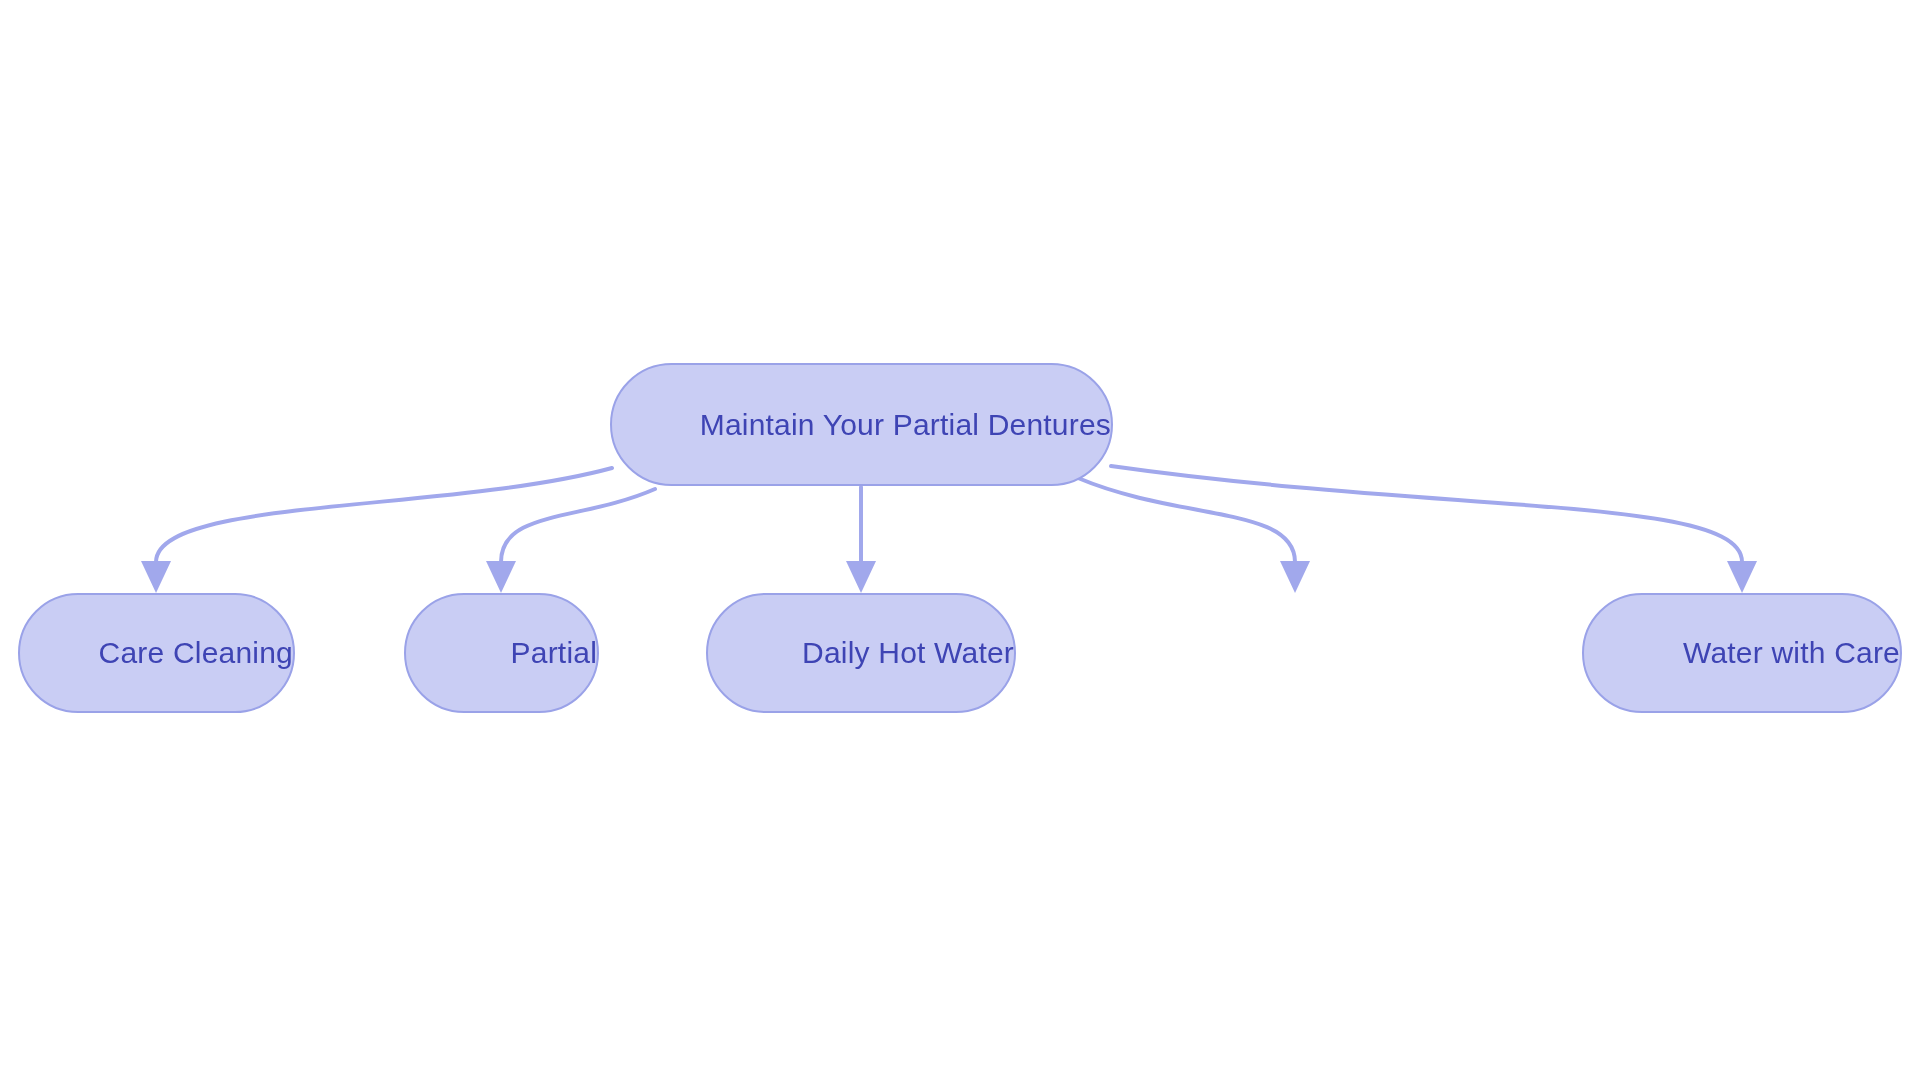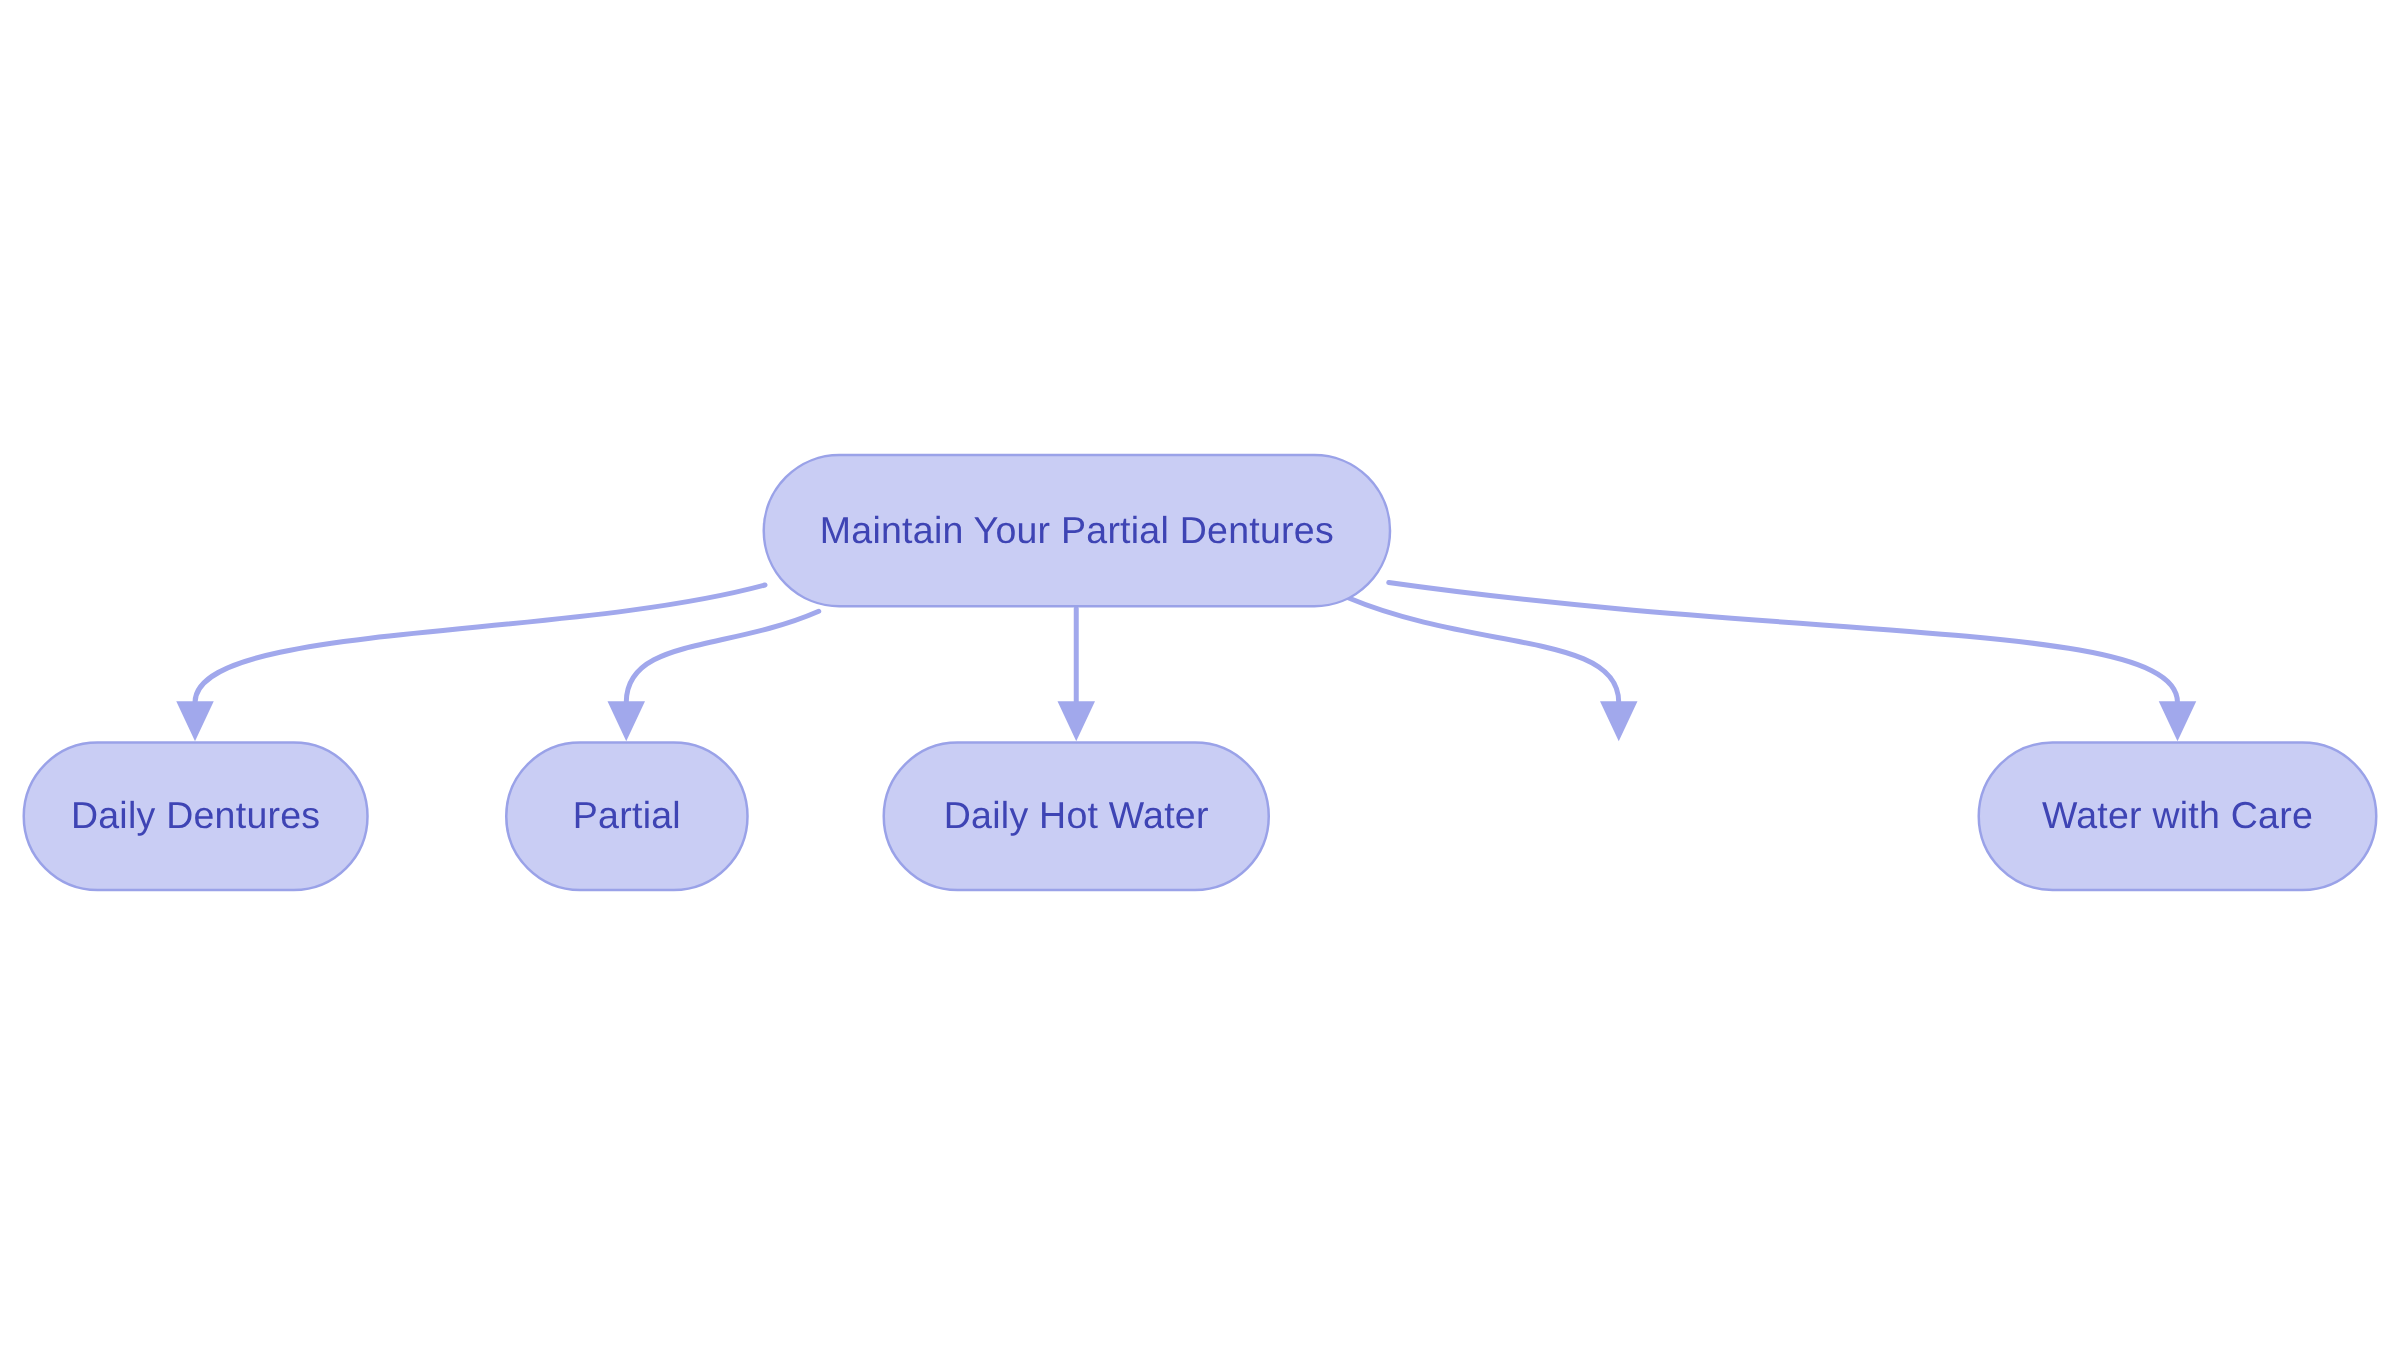--- a/index.html
+++ b/index.html
@@ -31,21 +31,21 @@
     stroke-linecap: round;
   }
   svg.edges polygon {
     fill: var(--edge);
     stroke: none;
   }
   .node {
     position: absolute;
     display: flex;
     align-items: center;
-    justify-content: center;
+    justify-content: flex-end;
     background: var(--node-fill);
     border: 2px solid var(--node-border);
     color: var(--text);
     font-size: 30px;
     letter-spacing: 0.2px;
     white-space: nowrap;
     text-align: center;
   }
   .node-root {
     left: 610px; top: 363px;
@@ -84,21 +84,21 @@
 
     <path d="M 1111 466 C 1450 514, 1742 496, 1742 562"></path>
     <polygon points="1727,561 1757,561 1742,593"></polygon>
   </svg>
 
   <div class="node node-root">
     <span>Maintain Your Partial Dentures</span>
   </div>
 
   <div class="node node-child" id="child-0">
-    <span>Daily Dentures</span>
+    <span>Care Cleaning</span>
   </div>
 
   <div class="node node-child" id="child-1">
     <span>Partial</span>
   </div>
 
   <div class="node node-child" id="child-2">
     <span>Daily Hot Water</span>
   </div>
 

